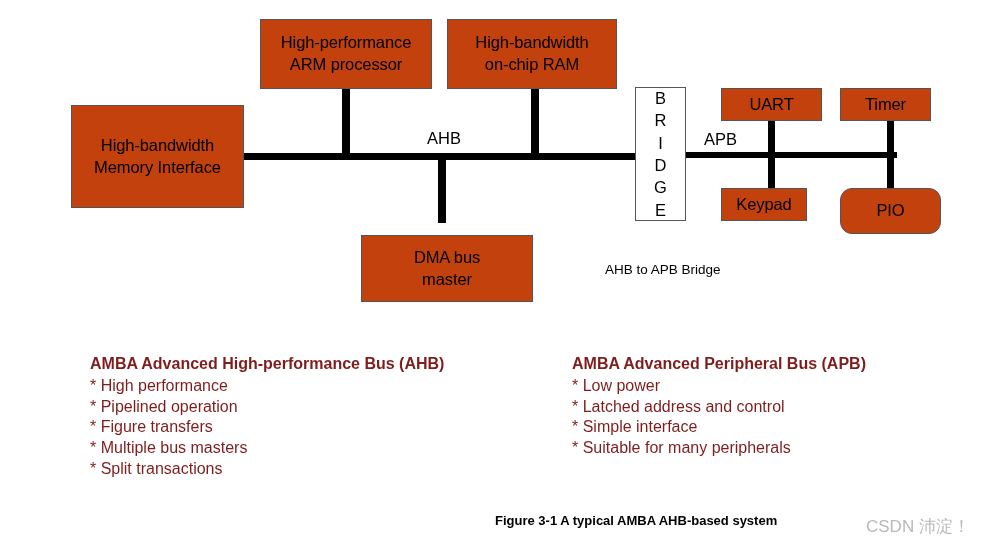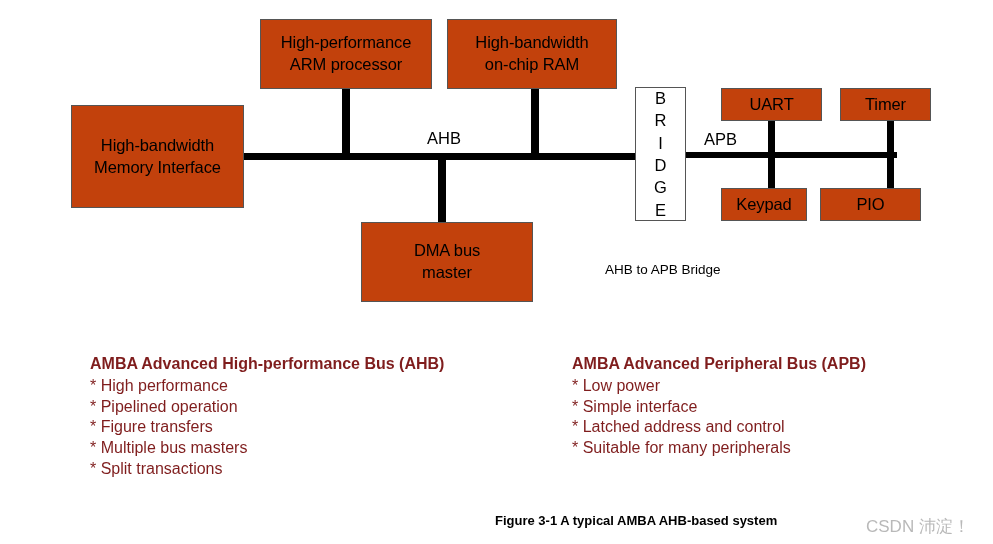--- a/index.html
+++ b/index.html
@@ -149,21 +149,21 @@
   <div class="node-box" style="left:260px; top:19px; width:172px; height:70px;">
     <span class="lbl">High-performance
 ARM processor</span>
   </div>
 
   <div class="node-box" style="left:447px; top:19px; width:170px; height:70px;">
     <span class="lbl">High-bandwidth
 on-chip RAM</span>
   </div>
 
-  <div class="node-box" style="left:361px; top:222px; width:172px; height:80px;">
+  <div class="node-box" style="left:361px; top:235px; width:172px; height:67px;">
     <span class="lbl">DMA bus
 master</span>
   </div>
 
   <div class="bridge-box" style="left:635px; top:87px; width:51px; height:134px;">
     <span class="blet">B</span>
     <span class="blet">R</span>
     <span class="blet">I</span>
     <span class="blet">D</span>
     <span class="blet">G</span>
@@ -175,21 +175,21 @@
   </div>
 
   <div class="node-box" style="left:840px; top:88px; width:91px; height:33px;">
     <span class="lbl">Timer</span>
   </div>
 
   <div class="node-box" style="left:721px; top:188px; width:86px; height:33px;">
     <span class="lbl">Keypad</span>
   </div>
 
-  <div class="node-box" style="left:820px; top:188px; width:101px; height:33px;">
+  <div class="node-box" style="left:840px; top:188px; width:101px; height:46px;border-radius:12px;">
     <span class="lbl">PIO</span>
   </div>
 
   <div class="caption-small" style="left:596px; top:262px;margin-left:9px;">AHB to APB Bridge</div>
 
 </div>
 
 <div class="bullet-col" style="left:90px; top:354px;">
   <div class="col-title">AMBA Advanced High-performance Bus (AHB)</div>
   <ul>
@@ -198,20 +198,20 @@
     <li>* Figure transfers</li>
     <li>* Multiple bus masters</li>
     <li>* Split transactions</li>
   </ul>
 </div>
 
 <div class="bullet-col" style="left:572px; top:354px;">
   <div class="col-title">AMBA Advanced Peripheral Bus (APB)</div>
   <ul>
     <li>* Low power</li>
+    <li>* Latched address and control</li>
     <li>* Simple interface</li>
-    <li>* Latched address and control</li>
     <li>* Suitable for many peripherals</li>
   </ul>
 </div>
 
 <div id="figure-caption">Figure 3-1 A typical AMBA AHB-based system</div>
 <div id="watermark">CSDN 沛淀！</div>
 
 </body></html>

